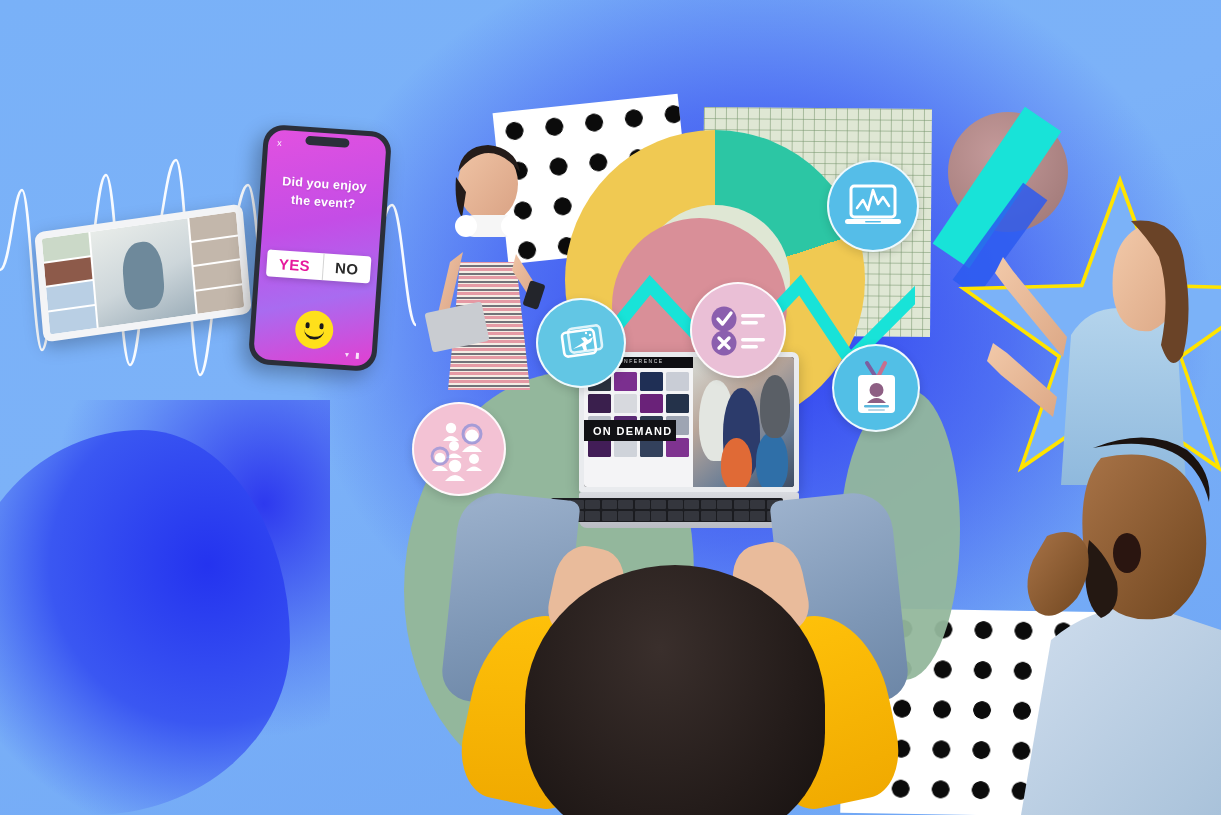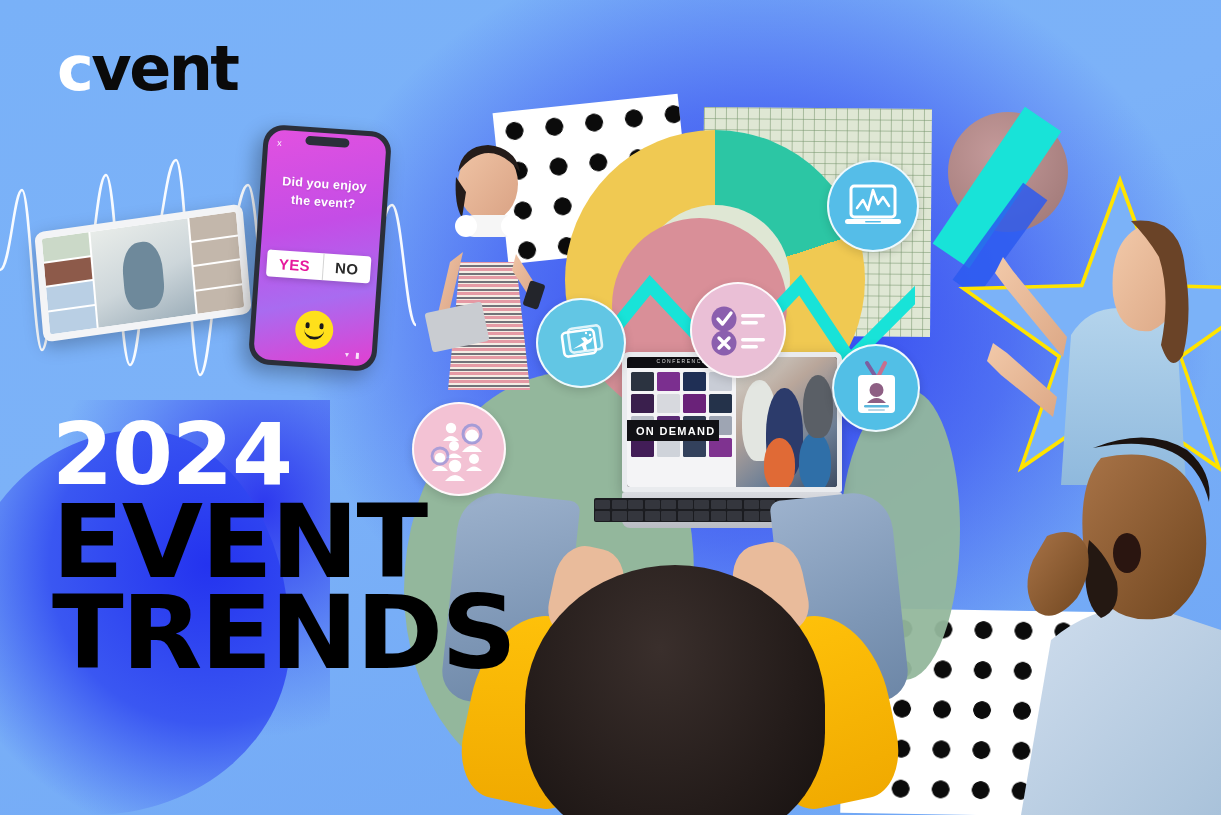--- a/index.html
+++ b/index.html
@@ -185,21 +185,21 @@
   }
   .phone-status { position: absolute; right: 10px; bottom: 6px; font-size: 8px; opacity: .85; letter-spacing:2px; }
 
   
   .person-headphones {
     position: absolute; left: 408px; top: 132px; width: 160px; height: 260px;
   }
 
   
   .laptop {
-    position: absolute; left: 578px; top: 352px; width: 264px; height: 175px; padding-left: 44px;
+    position: absolute; left: 535px; top: 352px; width: 264px; height: 175px; padding-left: 44px;
   }
   .laptop-lid {
     width: 100%; height: 140px;
     background: #e9ebee;
     border-radius: 7px 7px 2px 2px;
     padding: 5px;
     box-shadow: 0 4px 14px rgba(0,0,0,0.22);
   }
   .laptop-screen {
     width: 100%; height: 100%; border-radius: 3px; overflow: hidden;
@@ -628,24 +628,16 @@
         <circle cx="50" cy="45" r="5"></circle>
           <path d="M42,57 Q50,48 58,57 Z"></path>
       </g>
       <g fill="#ffffff">
         <circle cx="31" cy="52" r="6.2"></circle>
           <path d="M21,67 Q31,55 41,67 Z"></path>
       </g>
     </svg>
   </div>
 
-  <div class="logo-cvent">
-    <span class="c">c</span><span class="vent">vent</span>
-  </div>
-
-
-  <div class="headline">
-    <span class="year">2024</span>
-    <span class="l2">EVENT</span>
-    <span class="l3">TRENDS</span>
-  </div>
+
+
 
 </div>
 
 </body></html>

